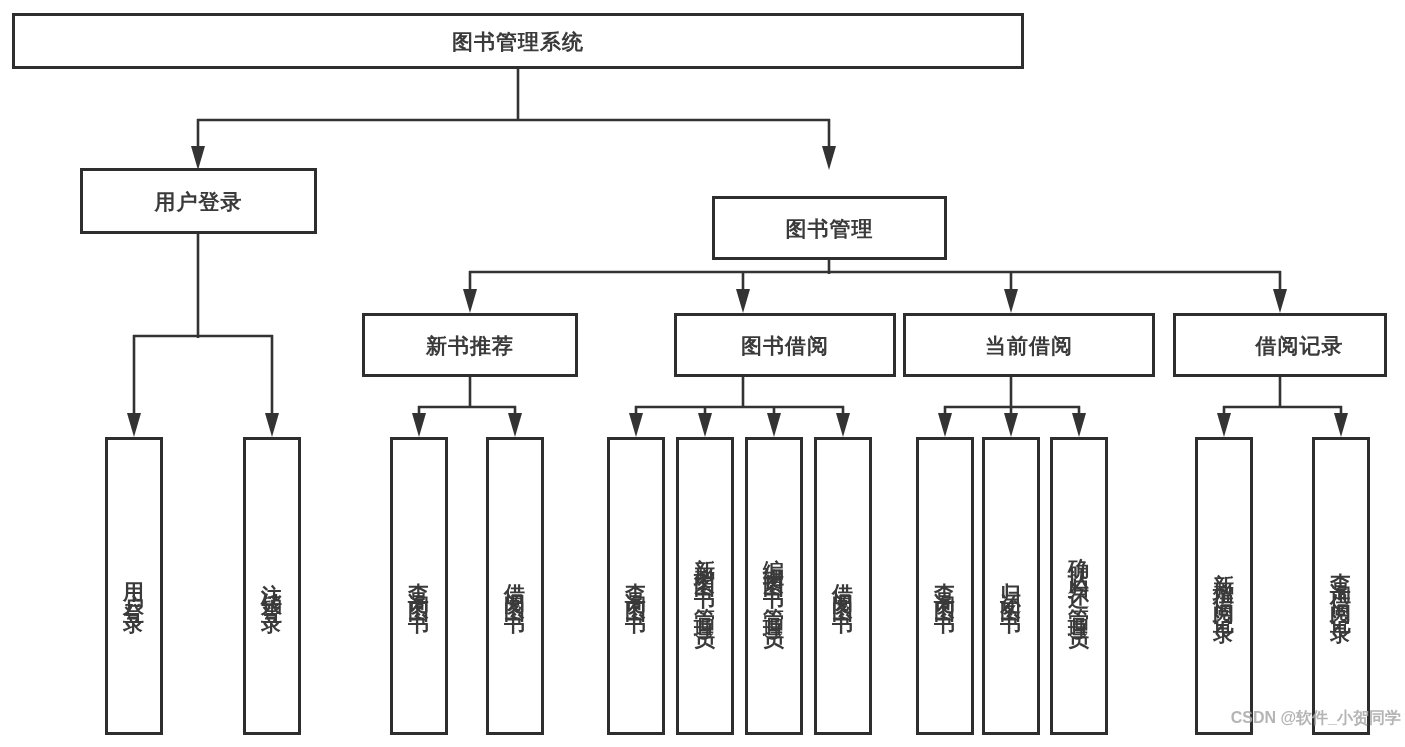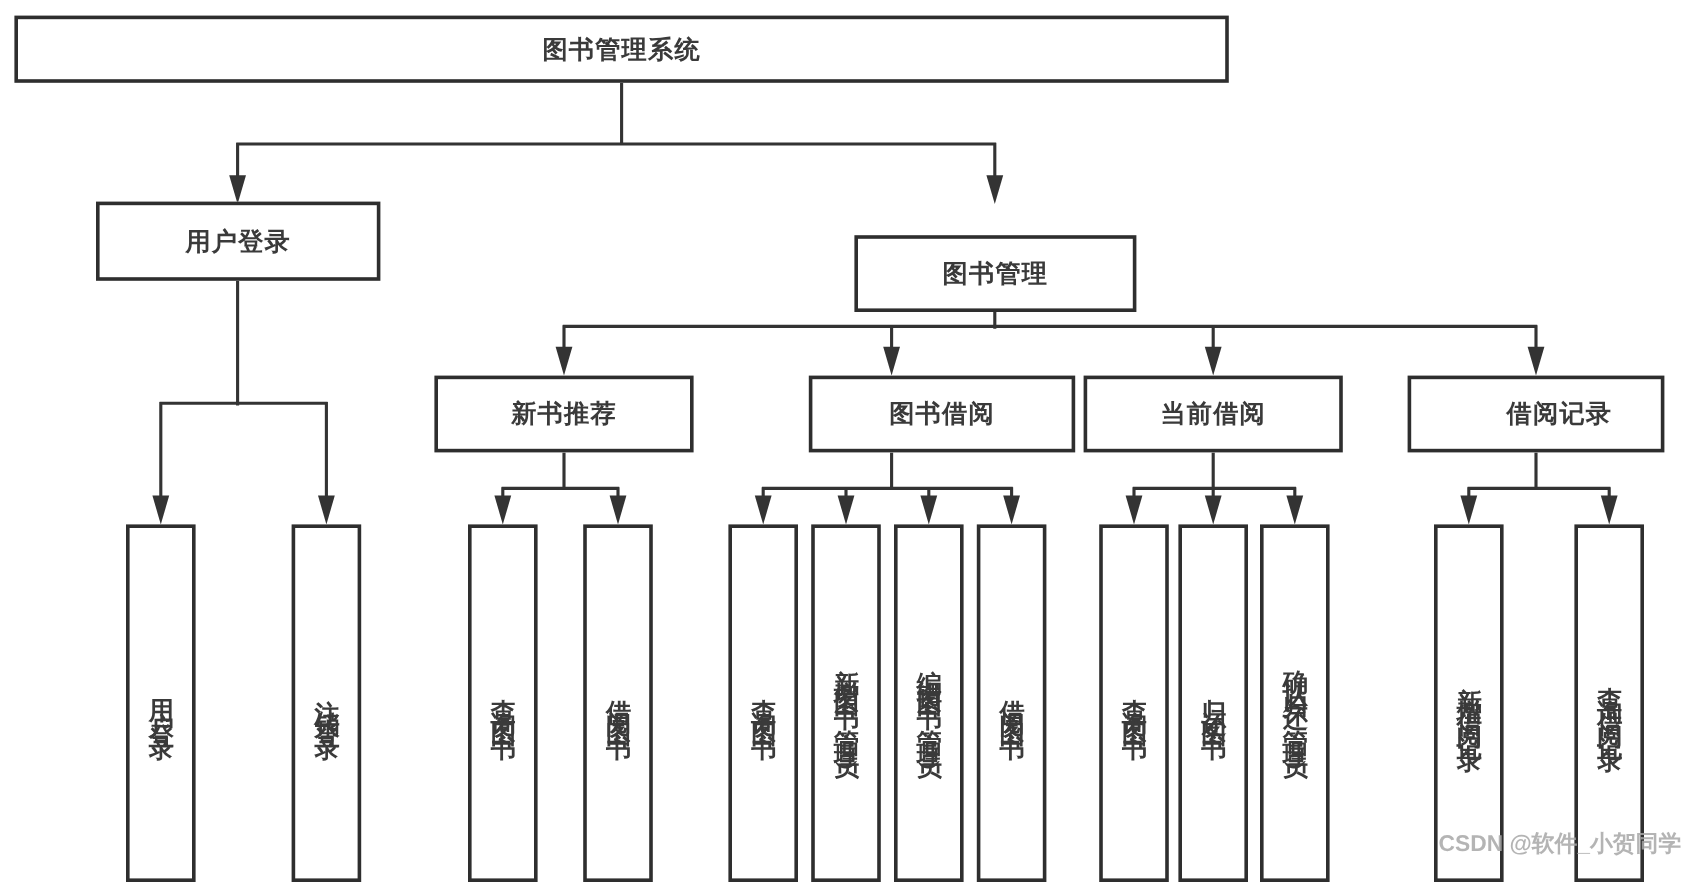--- a/index.html
+++ b/index.html
@@ -31,22 +31,22 @@
   .hbox span{
     font-size:21px;line-height:1;letter-spacing:1px;white-space:nowrap;
   }
   .vbox{width:58px;height:298px;}
   .vbox span{
     writing-mode:vertical-rl;text-orientation:mixed;
     font-size:21px;line-height:1;letter-spacing:10px;white-space:nowrap;
   }
   .watermark{
     position:absolute;z-index:3;
-    right:4px;top:692px;
-    font-size:19px;line-height:1.3;
+    right:4px;top:708px;
+    font-size:16px;line-height:1.3;
     color:var(--watermark,#a8a8a8);
     opacity:0.85;white-space:nowrap;
   }
 </style>
 </head>
 <body>
 
 <div class="stage">
 
   <svg class="connectors" width="1405" height="747" viewBox="0 0 1405 747" aria-hidden="true">
@@ -95,21 +95,21 @@
   <div class="box hbox" style="left:712px;top:168px;width:235px;height:64px;margin-top:28px;">
     <span>图书管理</span>
   </div>
 
   <div class="box hbox" style="left:362px;top:313px;width:216px;height:64px;">
     <span>新书推荐</span>
   </div>
   <div class="box hbox" style="left:632px;top:313px;width:222px;height:64px;margin-left:42px;">
     <span>图书借阅</span>
   </div>
-  <div class="box hbox" style="left:903px;top:313px;width:216px;height:64px;">
+  <div class="box hbox" style="left:903px;top:313px;width:252px;height:64px;">
     <span>当前借阅</span>
   </div>
   <div class="box hbox" style="left:1173px;top:313px;width:214px;height:64px;padding-left:39px;">
     <span>借阅记录</span>
   </div>
 
   <div class="box vbox" style="left:105px;top:437px;">
     <span>用户登录</span>
   </div>
   <div class="box vbox" style="left:243px;top:437px;">

